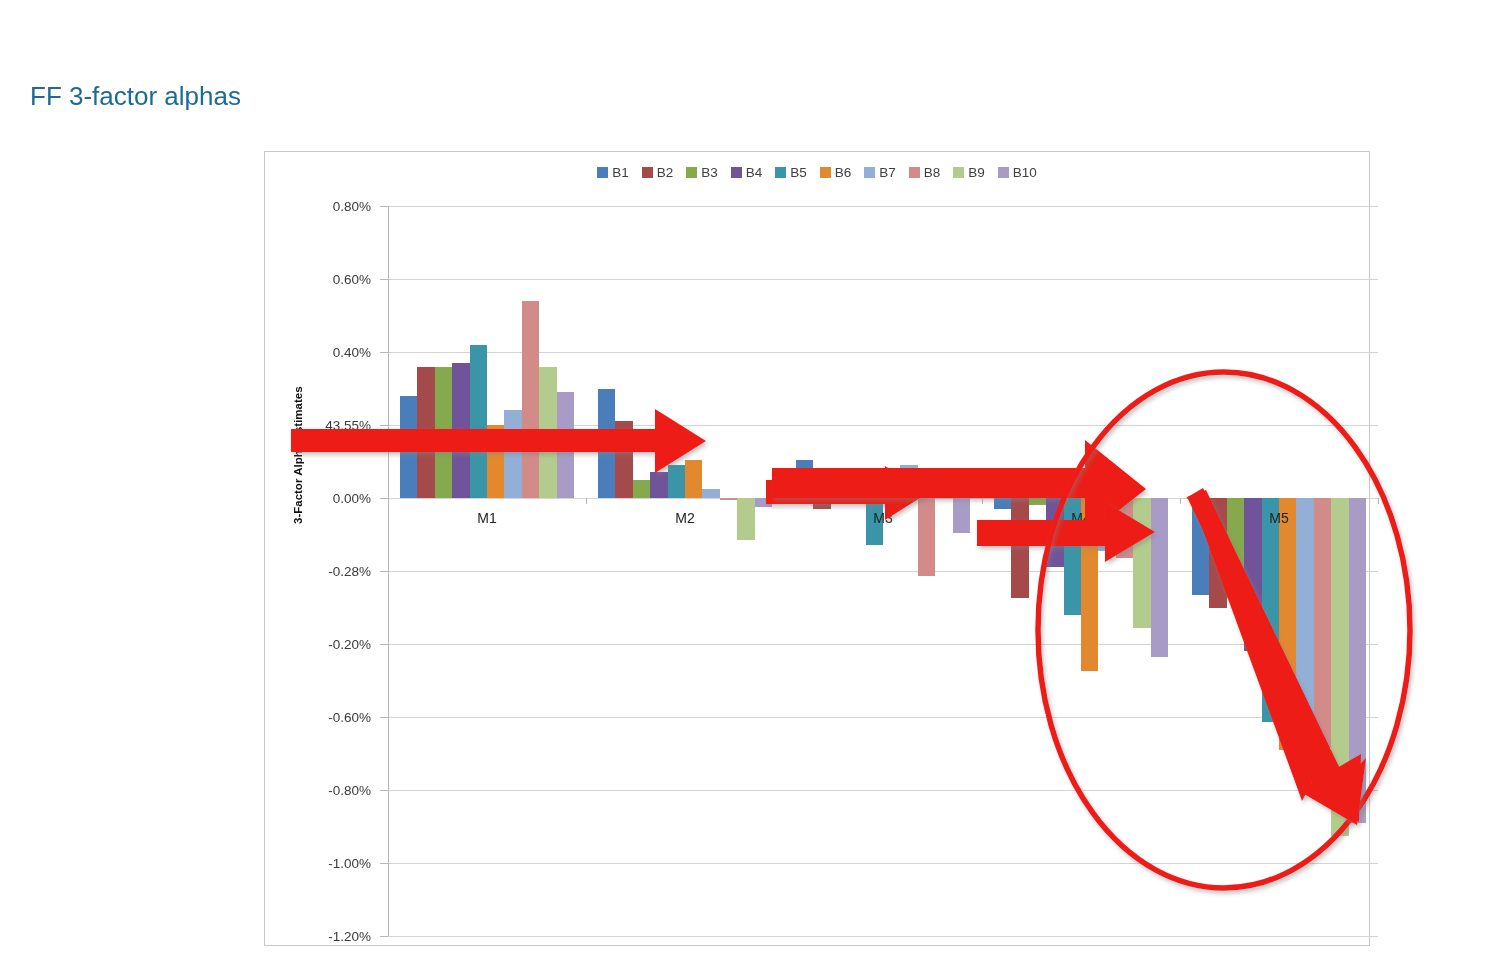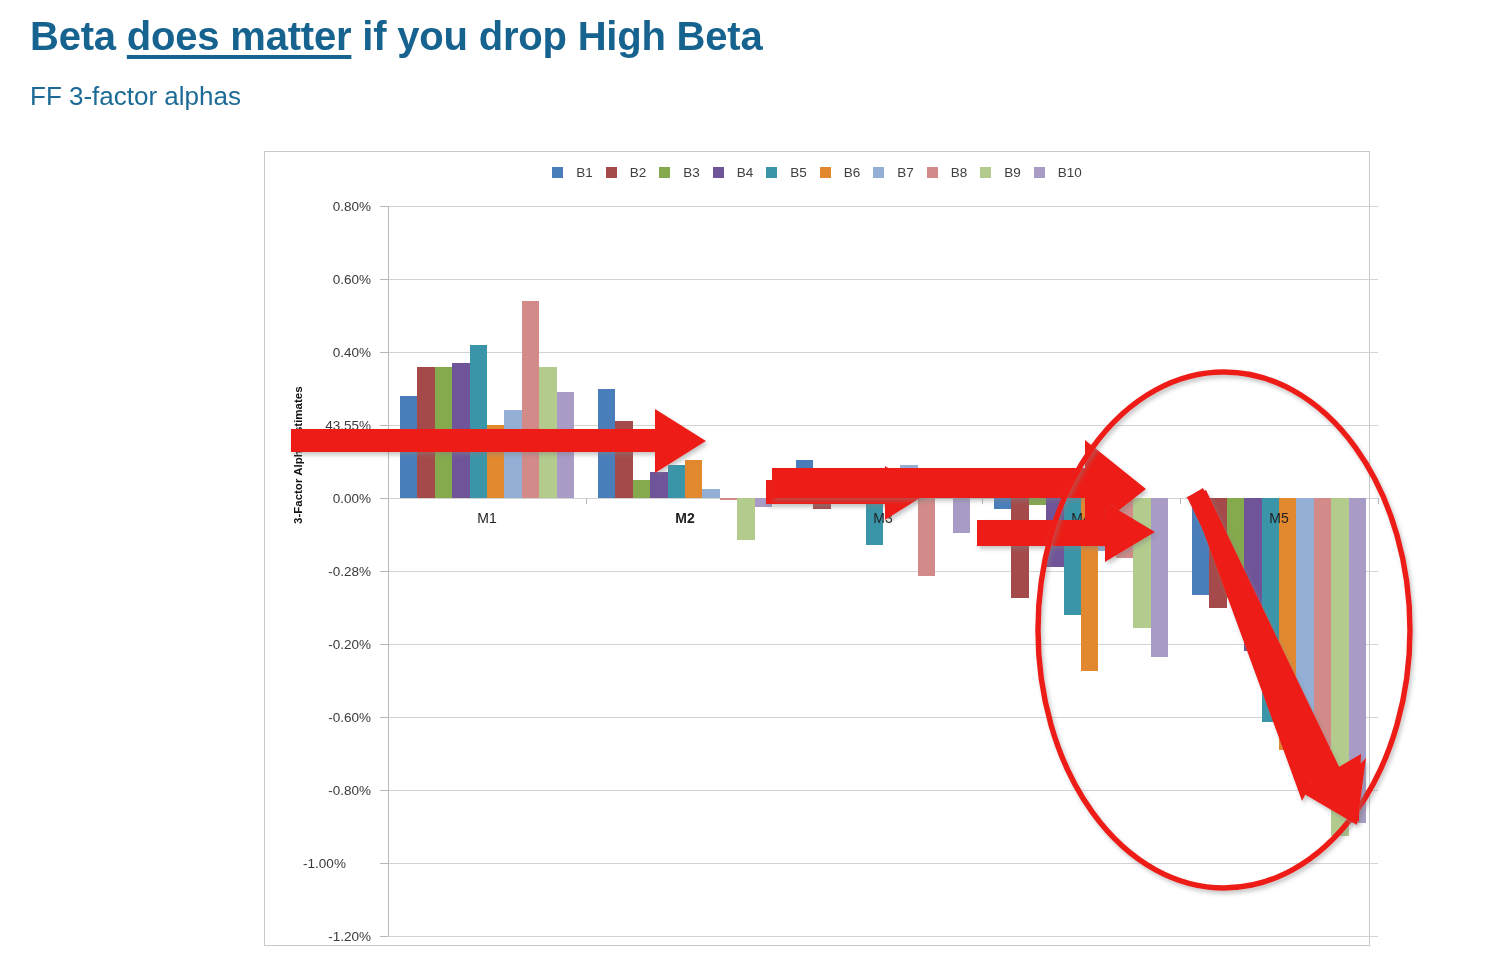--- a/index.html
+++ b/index.html
@@ -30,21 +30,21 @@
     width: 1106px; height: 795px;
     border: 1px solid #c9c9c9; background: #ffffff;
   }
 
   
   .legend {
     position: absolute; left: 0; top: 13px; width: 100%;
     display: flex; justify-content: center; align-items: center; gap: 13px;
     font-size: 13.5px; color: #404040;
   }
-  .legend-item { display: flex; align-items: center; gap: 13px; }
+  .legend-item { display: flex; align-items: center; gap: 4px; }
   .legend-swatch { width: 11px; height: 11px; display: inline-block; }
 
   
   .y-axis-title {
     position: absolute; left: 27px; top: 372px;
     transform: rotate(-90deg); transform-origin: left top;
     font-size: 11.5px; font-weight: bold; color: #111;
     white-space: nowrap;
   }
 
@@ -79,23 +79,20 @@
     font-size: 42px; color: #d9d9d9;
     letter-spacing: 1px; white-space: nowrap;
     font-family: "DejaVu Sans", sans-serif;
   }
 </style>
 </head>
 <body>
 
 <div id="root">
 
-  <div class="slide-title">
-    <span>Beta </span><span class="u">does matter</span><span> if you drop High Beta</span>
-  </div>
   <div class="slide-subtitle">FF 3-factor alphas</div>
 
   <div class="chart-frame">
 
     <div class="legend" id="legend">
         <div class="legend-item">
           <span class="legend-swatch" style="background: rgb(74, 126, 187);"></span>
           <span>B1</span>
         </div>
         <div class="legend-item">
@@ -161,21 +158,21 @@
         <div class="ytick-stub" style="left: 99px; top: 492px;"></div>
         <div class="ytick" style="right: 1007px; top: 492px;">-0.20%</div>
         <div class="ytick-line" style="left: 107px; width: 990px; top: 565px;"></div>
         <div class="ytick-stub" style="left: 99px; top: 565px;"></div>
         <div class="ytick" style="right: 1007px; top: 565px;">-0.60%</div>
         <div class="ytick-line" style="left: 107px; width: 990px; top: 638px;"></div>
         <div class="ytick-stub" style="left: 99px; top: 638px;"></div>
         <div class="ytick" style="right: 1007px; top: 638px;">-0.80%</div>
         <div class="ytick-line" style="left: 107px; width: 990px; top: 711px;"></div>
         <div class="ytick-stub" style="left: 99px; top: 711px;"></div>
-        <div class="ytick" style="right: 1007px; top: 711px; text-align: center;">-1.00%</div>
+        <div class="ytick" style="right: 1007px; top: 711px;">-1.00%</div>
         <div class="ytick-line" style="left: 107px; width: 990px; top: 784px;"></div>
         <div class="ytick-stub" style="left: 99px; top: 784px;"></div>
         <div class="ytick" style="right: 1007px; top: 784px;">-1.20%</div>
         <div class="axis-left" style="left: 107px; top: 54px; height: 730px;"></div>
         <div class="bar" title="M1 B1 0.280%" style="left: 119px; top: 243.8px; width: 17.4px; height: 102.2px; background: rgb(74, 126, 187);"></div>
         <div class="bar" title="M1 B2 0.360%" style="left: 136.4px; top: 214.6px; width: 17.4px; height: 131.4px; background: rgb(165, 74, 74);"></div>
         <div class="bar" title="M1 B3 0.360%" style="left: 153.8px; top: 214.6px; width: 17.4px; height: 131.4px; background: rgb(133, 169, 77);"></div>
         <div class="bar" title="M1 B4 0.370%" style="left: 171.2px; top: 210.95px; width: 17.4px; height: 135.05px; background: rgb(111, 84, 153);"></div>
         <div class="bar" title="M1 B5 0.420%" style="left: 188.6px; top: 192.7px; width: 17.4px; height: 153.3px; background: rgb(58, 149, 169);"></div>
         <div class="bar" title="M1 B6 0.200%" style="left: 206px; top: 273px; width: 17.4px; height: 73px; background: rgb(226, 137, 47);"></div>
@@ -189,21 +186,21 @@
         <div class="bar" title="M2 B1 0.300%" style="left: 317px; top: 236.5px; width: 17.4px; height: 109.5px; background: rgb(74, 126, 187);"></div>
         <div class="bar" title="M2 B2 0.210%" style="left: 334.4px; top: 269.35px; width: 17.4px; height: 76.65px; background: rgb(165, 74, 74);"></div>
         <div class="bar" title="M2 B3 0.050%" style="left: 351.8px; top: 327.75px; width: 17.4px; height: 18.25px; background: rgb(133, 169, 77);"></div>
         <div class="bar" title="M2 B4 0.070%" style="left: 369.2px; top: 320.45px; width: 17.4px; height: 25.55px; background: rgb(111, 84, 153);"></div>
         <div class="bar" title="M2 B5 0.090%" style="left: 386.6px; top: 313.15px; width: 17.4px; height: 32.85px; background: rgb(58, 149, 169);"></div>
         <div class="bar" title="M2 B6 0.105%" style="left: 404px; top: 307.675px; width: 17.4px; height: 38.325px; background: rgb(226, 137, 47);"></div>
         <div class="bar" title="M2 B7 0.025%" style="left: 421.4px; top: 336.875px; width: 17.4px; height: 9.125px; background: rgb(147, 175, 213);"></div>
         <div class="bar" title="M2 B8 -0.005%" style="left: 438.8px; top: 346px; width: 17.4px; height: 1.825px; background: rgb(210, 139, 137);"></div>
         <div class="bar" title="M2 B9 -0.115%" style="left: 456.2px; top: 346px; width: 17.4px; height: 41.975px; background: rgb(179, 204, 141);"></div>
         <div class="bar" title="M2 B10 -0.025%" style="left: 473.6px; top: 346px; width: 17.4px; height: 9.125px; background: rgb(168, 155, 198);"></div>
-        <div class="grp-label" style="left: 404px; top: 358px; font-weight: bold;">M2</div>
+        <div class="grp-label" style="left: 404px; top: 358px;">M2</div>
         <div class="xtick" style="left: 305px; top: 346px; height: 6px;"></div>
         <div class="xtick" style="left: 503px; top: 346px; height: 6px;"></div>
         <div class="bar" title="M3 B1 0.105%" style="left: 515px; top: 307.675px; width: 17.4px; height: 38.325px; background: rgb(74, 126, 187);"></div>
         <div class="bar" title="M3 B2 -0.030%" style="left: 532.4px; top: 346px; width: 17.4px; height: 10.95px; background: rgb(165, 74, 74);"></div>
         <div class="bar" title="M3 B3 -0.015%" style="left: 549.8px; top: 346px; width: 17.4px; height: 5.475px; background: rgb(133, 169, 77);"></div>
         <div class="bar" title="M3 B4 0.050%" style="left: 567.2px; top: 327.75px; width: 17.4px; height: 18.25px; background: rgb(111, 84, 153);"></div>
         <div class="bar" title="M3 B5 -0.130%" style="left: 584.6px; top: 346px; width: 17.4px; height: 47.45px; background: rgb(58, 149, 169);"></div>
         <div class="bar" title="M3 B6 -0.005%" style="left: 602px; top: 346px; width: 17.4px; height: 1.825px; background: rgb(226, 137, 47);"></div>
         <div class="bar" title="M3 B7 0.090%" style="left: 619.4px; top: 313.15px; width: 17.4px; height: 32.85px; background: rgb(147, 175, 213);"></div>
         <div class="bar" title="M3 B8 -0.215%" style="left: 636.8px; top: 346px; width: 17.4px; height: 78.475px; background: rgb(210, 139, 137);"></div>

